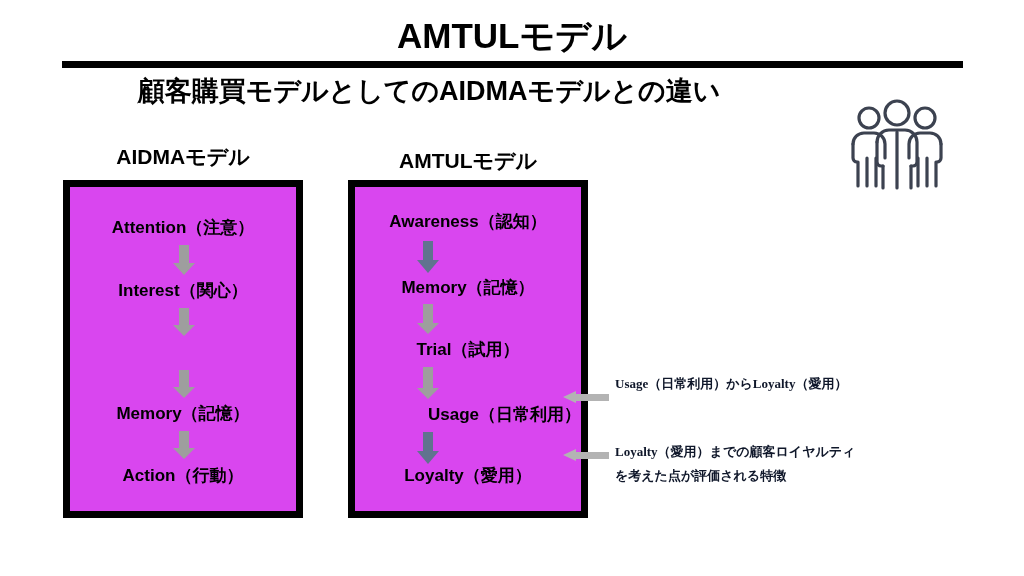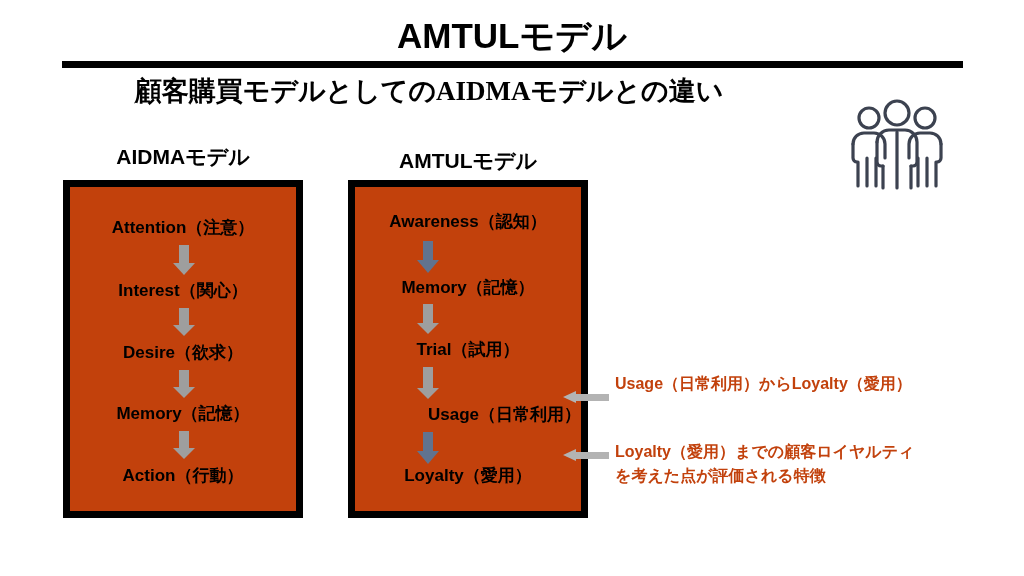--- a/index.html
+++ b/index.html
@@ -50,21 +50,20 @@
   .subtitle {
     position: absolute;
     left: 0;
     top: 74px;
     width: 858px;
     text-align: center;
     font-size: 27px;
     font-weight: 700;
     line-height: 34px;
     white-space: nowrap;
-    font-family: Liberation Serif, serif;
   }
 
   
   .people-icon {
     position: absolute;
     left: 845px;
     top: 98px;
     width: 104px;
     height: 92px;
   }
@@ -81,21 +80,21 @@
   .col-heading.left  { left: 63px;  top: 144px; width: 240px; }
   .col-heading.right { left: 348px; top: 148px; width: 240px; }
 
   
   .funnel-box {
     position: absolute;
     top: 180px;
     width: 240px;
     height: 338px;
     border: 7px solid #000000;
-    background: #c2410c;
+    background: #d946ef;
     box-sizing: border-box;
   }
   .funnel-box.left  { left: 63px; }
   .funnel-box.right { left: 348px; }
 
   .stage-list {
     position: absolute;
     inset: 0;
   }
 
@@ -149,25 +148,26 @@
     width: 0;
     height: 0;
     border-top: 6.5px solid transparent;
     border-bottom: 6.5px solid transparent;
     border-right: 13px solid #b3b3b3;
   }
 
   
   .note {
     position: absolute;
-    font-size: 16px;
+    font-size: 13px;
     font-weight: 700;
     line-height: 24px;
-    color: #c2410c;
-    white-space: nowrap;
+    color: #0f172a;
+    white-space: nowrap;
+    font-family: Liberation Serif, serif;
   }
   .note .line { display: block; }
 </style>
 </head>
 <body>
 
 <div class="slide">
 
   <div class="title">AMTULモデル</div>
 
@@ -205,21 +205,20 @@
         <div class="shaft" style="height:18px; background:#9e9e9e;"></div>
         <div class="head" style="top:18px; border-top:12px solid #9e9e9e;"></div>
       </div>
 
       <div class="stage-label" style="top:93px;">Interest（関心）</div>
       <div class="down-arrow" style="left:103px; top:121px; height:28px;">
         <div class="shaft" style="height:17px; background:#9e9e9e;"></div>
         <div class="head" style="top:17px; border-top:11px solid #9e9e9e;"></div>
       </div>
 
-      <div class="stage-label" style="top:155px;">Desire（欲求）</div>
       <div class="down-arrow" style="left:103px; top:183px; height:28px;">
         <div class="shaft" style="height:17px; background:#9e9e9e;"></div>
         <div class="head" style="top:17px; border-top:11px solid #9e9e9e;"></div>
       </div>
 
       <div class="stage-label" style="top:216px;">Memory（記憶）</div>
       <div class="down-arrow" style="left:103px; top:244px; height:28px;">
         <div class="shaft" style="height:17px; background:#9e9e9e;"></div>
         <div class="head" style="top:17px; border-top:11px solid #9e9e9e;"></div>
       </div>

